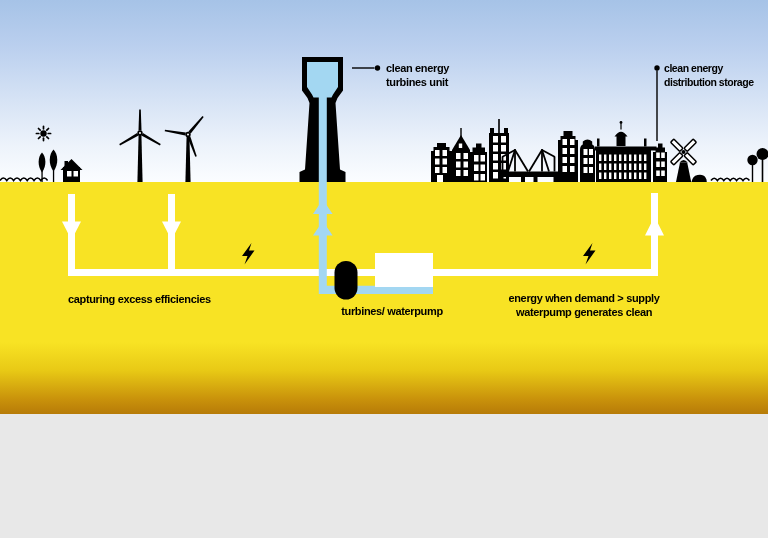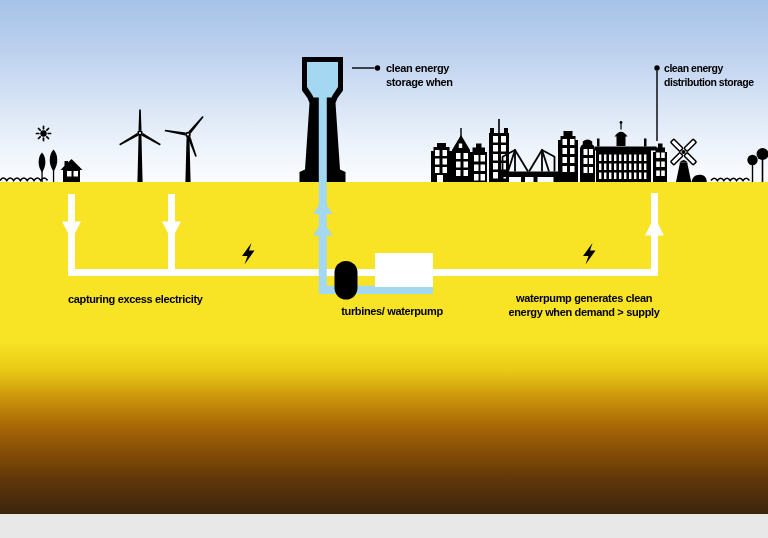--- a/index.html
+++ b/index.html
@@ -1,16 +1,16 @@
 <!DOCTYPE html>
 <html><head>
 <meta charset="utf-8">
 <style>
   html,body{margin:0;padding:0;background:#e8e8e8;}
-  .stage{position:relative;width:768px;height:514px;overflow:hidden;
+  .stage{position:relative;width:768px;height:414px;overflow:hidden;
          font-family:"Liberation Sans",sans-serif;}
   .sky{position:absolute;left:0;top:0;width:768px;height:182px;
        background:linear-gradient(180deg,#a6c3e7 0%,#bacfee 25%,#d6e3f5 55%,#edf3fb 80%,#fbfdff 100%);}
   .ground{position:absolute;left:0;top:182px;width:768px;height:356px;
        background:linear-gradient(180deg,#f8e324 0%,#f8e324 45%,#e8c915 53%,#c9920b 61%,#a66605 69%,#7f4a06 77%,#5a3309 85%,#3c250d 93%,#2f1d0c 100%);}
   svg.scene{position:absolute;left:0;top:0;}
   .label{position:absolute;color:#000;font-weight:700;font-size:11px;
          line-height:14px;letter-spacing:-0.35px;white-space:nowrap;}
   .label.center{text-align:center;}
   .label.tight{font-size:10.5px;letter-spacing:-0.45px;}
@@ -278,31 +278,31 @@
     <g>
       <line x1="352" y1="68" x2="374.5" y2="68" stroke="#000" stroke-width="1.4"></line>
       <circle cx="377.5" cy="68" r="2.7" fill="#000"></circle>
       <circle cx="657" cy="68" r="2.7" fill="#000"></circle>
       <line x1="657" y1="70.5" x2="657" y2="141" stroke="#000" stroke-width="1.4"></line>
     </g>
   </svg>
 
   <div class="label" style="left:386px;top:61px">
     <div>clean energy</div>
-    <div>storage when</div>
+    <div>turbines unit</div>
   </div>
 
   <div class="label tight" style="left:664px;top:61px">
     <div>clean energy</div>
     <div>distribution storage</div>
   </div>
 
   <div class="label" style="left:68px;top:292px">
-    <div>capturing excess electricity</div>
+    <div>capturing excess efficiencies</div>
   </div>
 
   <div class="label center" style="left:292px;top:304px;width:200px">turbines/ waterpump</div>
 
   <div class="label center" style="left:474px;top:291px;width:220px">
+    <div>energy when demand &gt; supply</div>
     <div>waterpump generates clean</div>
-    <div>energy when demand &gt; supply</div>
   </div>
 </div>
 
 </body></html>

